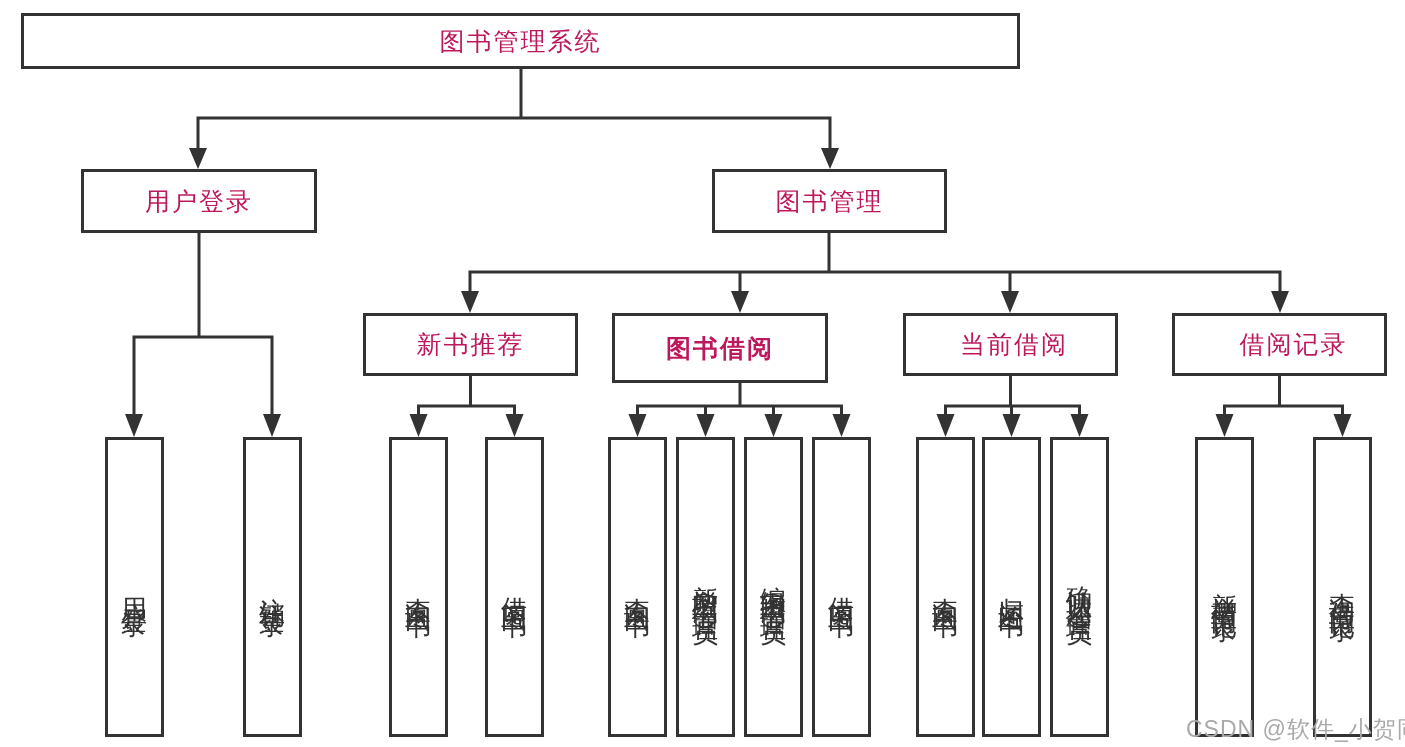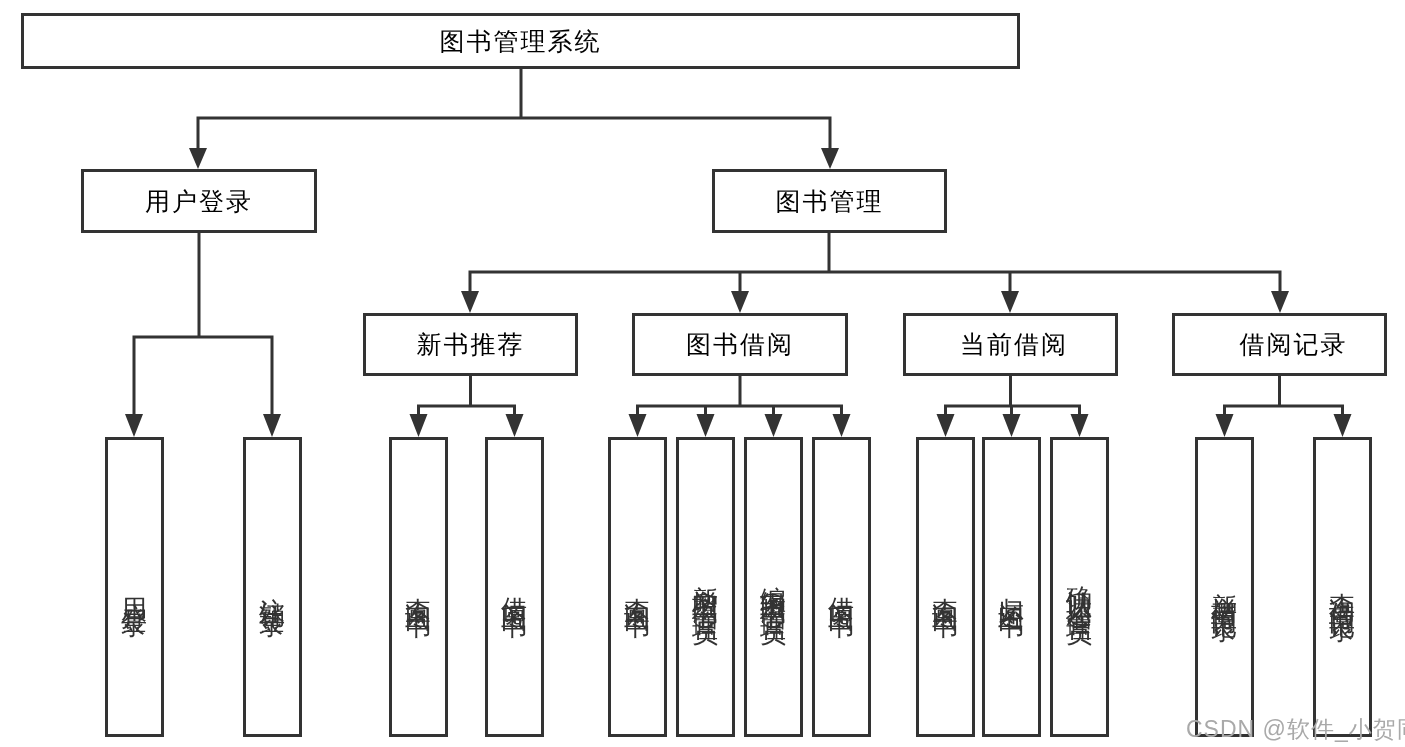--- a/index.html
+++ b/index.html
@@ -23,39 +23,39 @@
     border: 3px solid #333333;
     display: flex;
     align-items: center;
     justify-content: center;
     color: #333333;
   }
   .h-node span {
     font-size: 25px;
     letter-spacing: 2px;
     white-space: nowrap;
-    color: #000000;
+    color: #be185d;
   }
   .v-node span {
     writing-mode: vertical-rl;
     text-orientation: mixed;
     font-size: 26px;
     letter-spacing: 5px;
     line-height: 1;
     white-space: nowrap;
     color: #333333;
   }
   
   .n-root  { left: 21px;  top: 13px;  width: 999px; height: 56px; }
   
   .n-login { left: 81px;  top: 169px; width: 236px; height: 64px; }
   .n-mgmt  { left: 712px; top: 169px; width: 235px; height: 64px; }
   
   .n-g1 { left: 363px;  top: 313px; width: 215px; height: 63px; }
-  .n-g2 { left: 632px;  top: 313px; width: 216px; height: 63px; }
+  .n-g2 { left: 612px;  top: 313px; width: 216px; height: 70px; font-weight: bold; }
   .n-g3 { left: 903px;  top: 313px; width: 215px; height: 63px; padding-left: 7px; }
   .n-g4 { left: 1172px; top: 313px; width: 215px; height: 63px; padding-left: 28px; }
   
   .leaf { top: 437px; width: 59px; height: 300px; }
   .lf1  { left: 105px; }
   .lf2  { left: 243px; }
   .lf3  { left: 389px; }
   .lf4  { left: 485px; }
   .lf5  { left: 608px; }
   .lf6  { left: 676px; }

